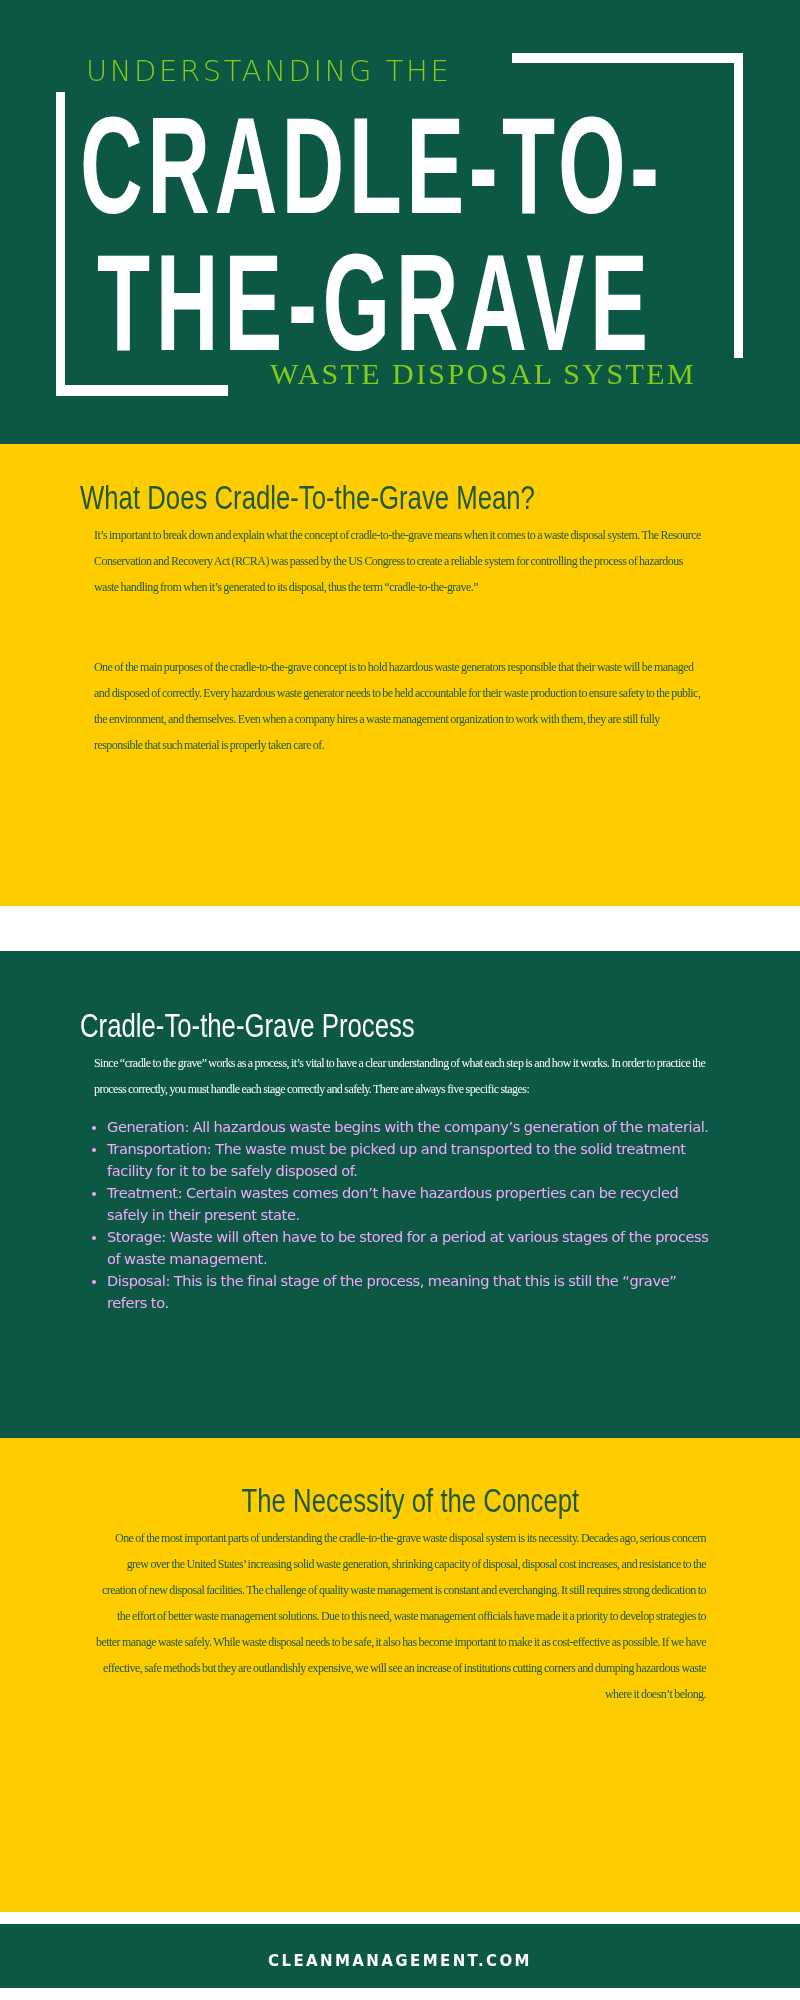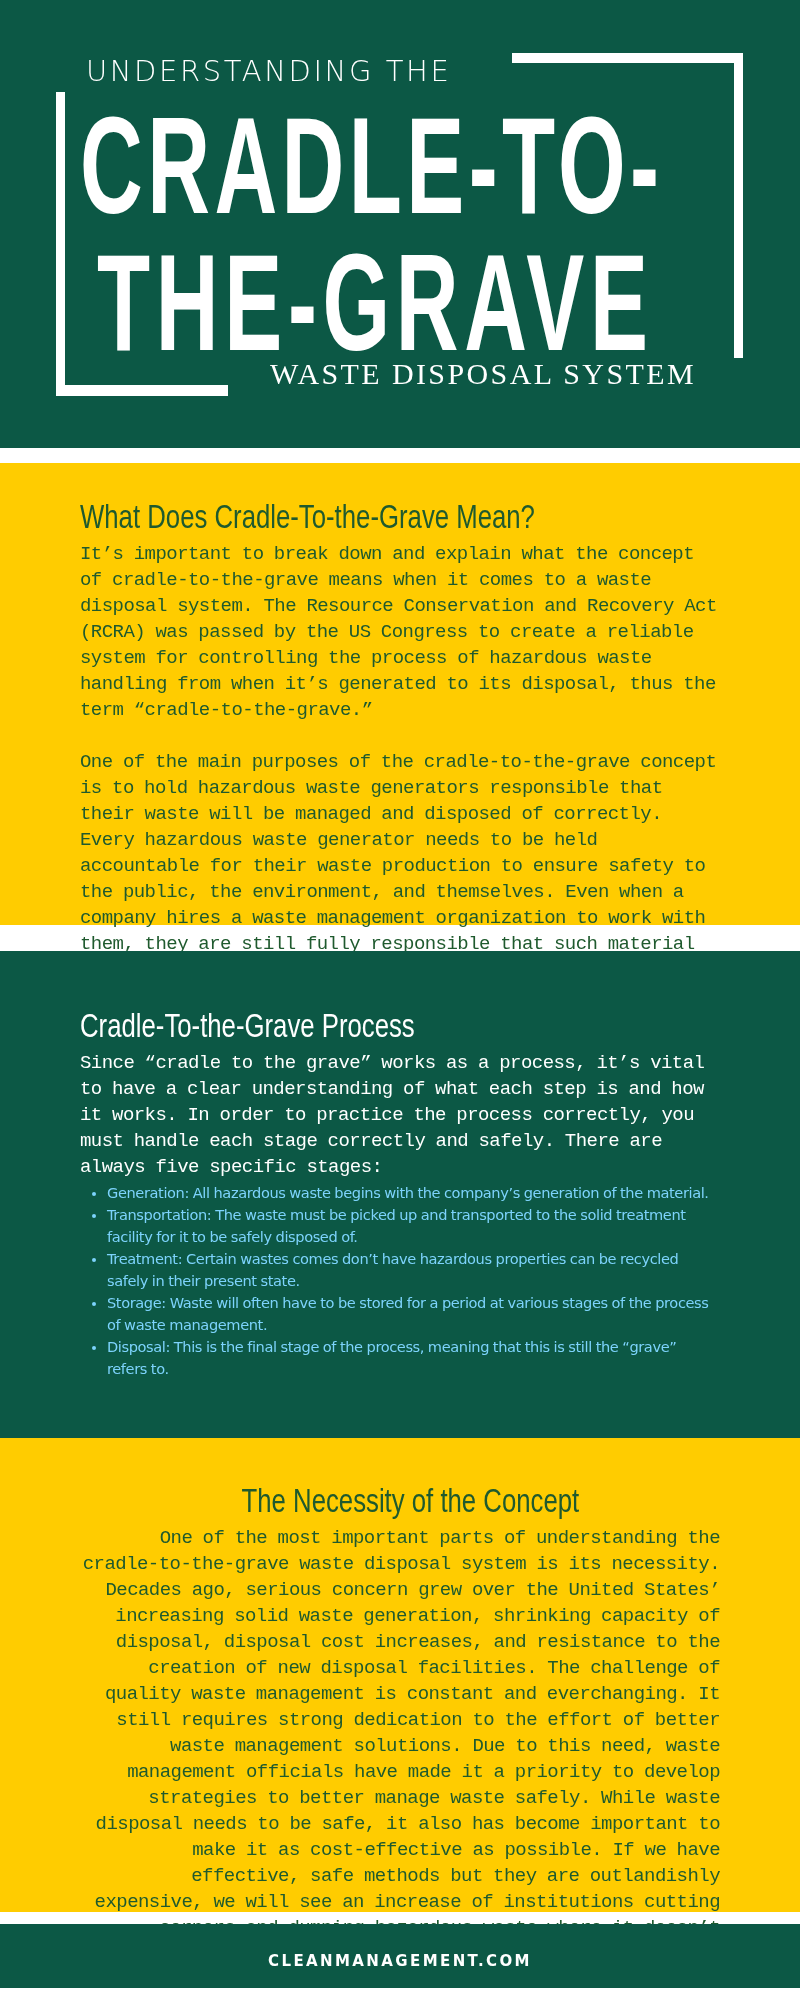--- a/index.html
+++ b/index.html
@@ -4,56 +4,56 @@
 <style>
   html, body { margin: 0; padding: 0; }
   body { width: 800px; height: 2000px; background: #ffffff; overflow: hidden; position: relative; font-family: "Liberation Sans", "DejaVu Sans", sans-serif; }
   .band { position: absolute; left: 0; width: 800px; }
   .green { background: #0c5845; }
   .yellow { background: #ffcc00; }
 
   
   .hero { top: 0; height: 448px; }
   .frame-line { position: absolute; background: #ffffff; }
-  .hero-sub { position: absolute; color: #ffffff; font-family: "DejaVu Sans", sans-serif; font-weight: 300; white-space: nowrap; }
+  .hero-sub { position: absolute; color: #84cc16; font-family: "DejaVu Sans", sans-serif; font-weight: 300; white-space: nowrap; }
   .hero-sub.top { left: 86px; top: 54px; font-size: 29px; letter-spacing: 2.6px; }
   .hero-sub.bottom { left: 270px; top: 357px; font-size: 30px; letter-spacing: 2.4px; font-family: Liberation Serif, serif; }
   .hero-big { position: absolute; color: #ffffff; font-family: "Liberation Sans", sans-serif; font-weight: 700; white-space: nowrap; line-height: 1; transform-origin: left top; }
   .hero-big.l1 { left: 80px; top: 96px; font-size: 138px; letter-spacing: 7px; transform: scaleX(0.63); }
   .hero-big.l2 { left: 97px; top: 233px; font-size: 138px; letter-spacing: 9px; transform: scaleX(0.63); }
 
   
   .section-inner { position: absolute; left: 80px; width: 640px; }
   .sec-heading { margin: 0; font-family: "Liberation Sans", sans-serif; font-weight: 400; font-size: 33px; line-height: 36px; white-space: nowrap; transform: scaleX(0.78); transform-origin: left top; }
-  .sec-text { font-family: Liberation Mono, monospace; font-size: 19px; line-height: 26px; margin: 0; letter-spacing: -0.55px; word-spacing: -0.5px; }
+  .sec-text { font-family: Liberation Serif, serif; font-size: 12px; line-height: 26px; margin: 14px; letter-spacing: -0.55px; word-spacing: -0.5px; }
   .yellow .sec-heading, .yellow .sec-text { color: #1f5a2e; }
   .green .sec-heading, .green .sec-text { color: #ffffff; }
   .spacer { height: 26px; }
   ul.stages { margin: 2px 0 0 0; padding-left: 27px; }
-  ul.stages li { font-family: "DejaVu Sans", sans-serif; font-size: 14.6px; line-height: 22px; color: #7dd3fc; letter-spacing: -0.4px; word-spacing: -0.4px; }
+  ul.stages li { font-family: "DejaVu Sans", sans-serif; font-size: 14.6px; line-height: 22px; color: #f0abfc; letter-spacing: -0.4px; word-spacing: -0.4px; }
   ul.stages li::marker { font-size: 14px; }
 
   .footer-text { position: absolute; left: 0; width: 800px; top: 28px; text-align: center; color: #ffffff; font-family: "DejaVu Sans", sans-serif; font-weight: 700; font-size: 15px; letter-spacing: 2.4px; }
 </style>
 </head>
 <body>
 
 <div class="band green hero">
   <div class="frame-line" style="left:512px; top:53px; width:231px; height:10px;"></div>
   <div class="frame-line" style="left:734px; top:53px; width:9px; height:305px;"></div>
   <div class="frame-line" style="left:56px; top:92px; width:9px; height:304px;"></div>
   <div class="frame-line" style="left:56px; top:385px; width:172px; height:11px;"></div>
 
   <div class="hero-sub top">UNDERSTANDING THE</div>
   <div class="hero-big l1">CRADLE-TO-</div>
   <div class="hero-big l2">THE-GRAVE</div>
   <div class="hero-sub bottom">WASTE DISPOSAL SYSTEM</div>
 </div>
 
-<div class="band yellow" style="top:463px; height:462px;">
+<div class="band yellow" style="top:444px; height:462px;">
   <div class="section-inner" style="top:36px;">
     <h2 class="sec-heading">What Does Cradle-To-the-Grave Mean?</h2>
     <p class="sec-text" style="margin-top:6px;">It’s important to break down and explain what the concept of cradle-to-the-grave means when it comes to a waste disposal system. The Resource Conservation and Recovery Act (RCRA) was passed by the US Congress to create a reliable system for controlling the process of hazardous waste handling from when it’s generated to its disposal, thus the term “cradle-to-the-grave.”</p>
     <div class="spacer"></div>
     <p class="sec-text">One of the main purposes of the cradle-to-the-grave concept is to hold hazardous waste generators responsible that their waste will be managed and disposed of correctly. Every hazardous waste generator needs to be held accountable for their waste production to ensure safety to the public, the environment, and themselves. Even when a company hires a waste management organization to work with them, they are still fully responsible that such material is properly taken care of.</p>
   </div>
 </div>
 
 <div class="band green" style="top:951px; height:580px;">
   <div class="section-inner" style="top:57px;">

